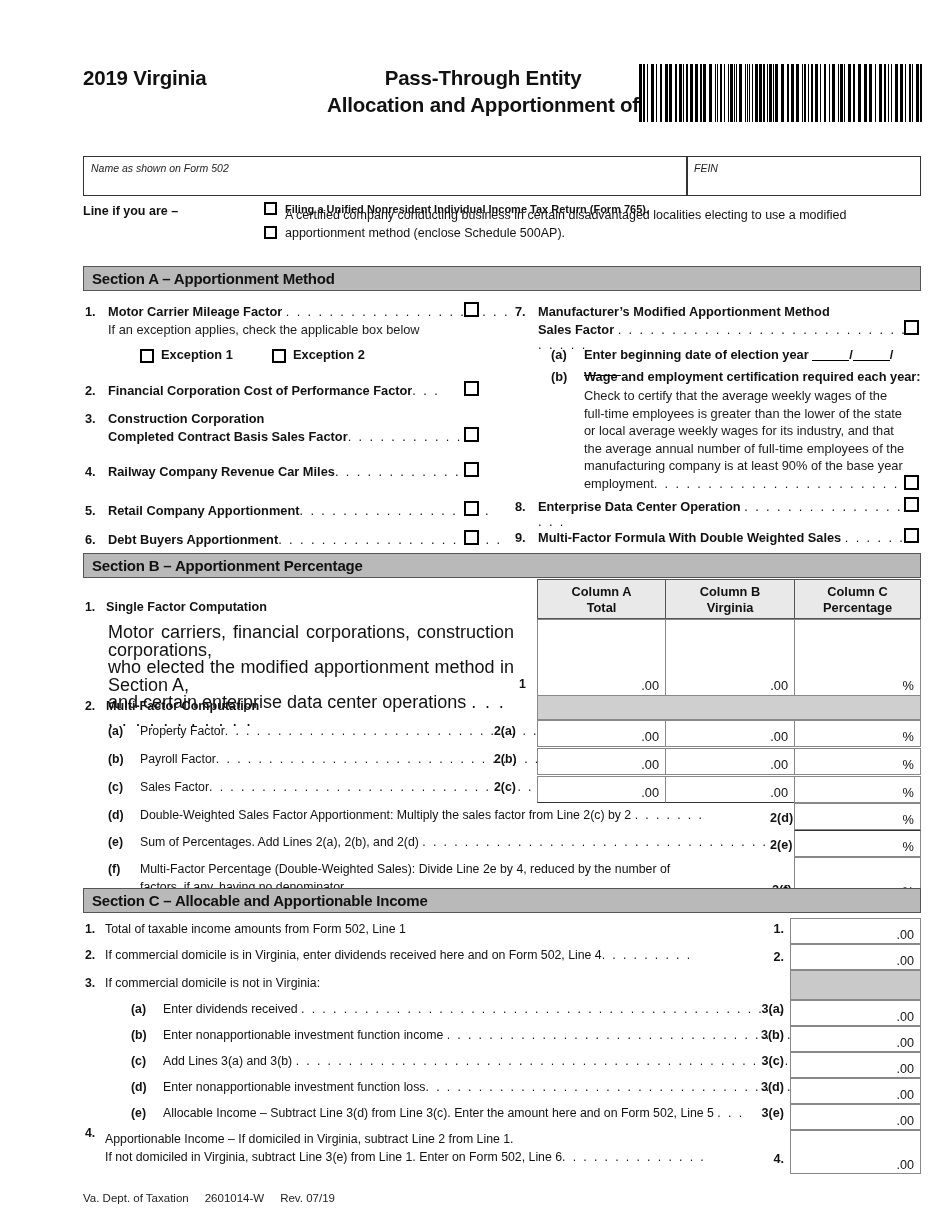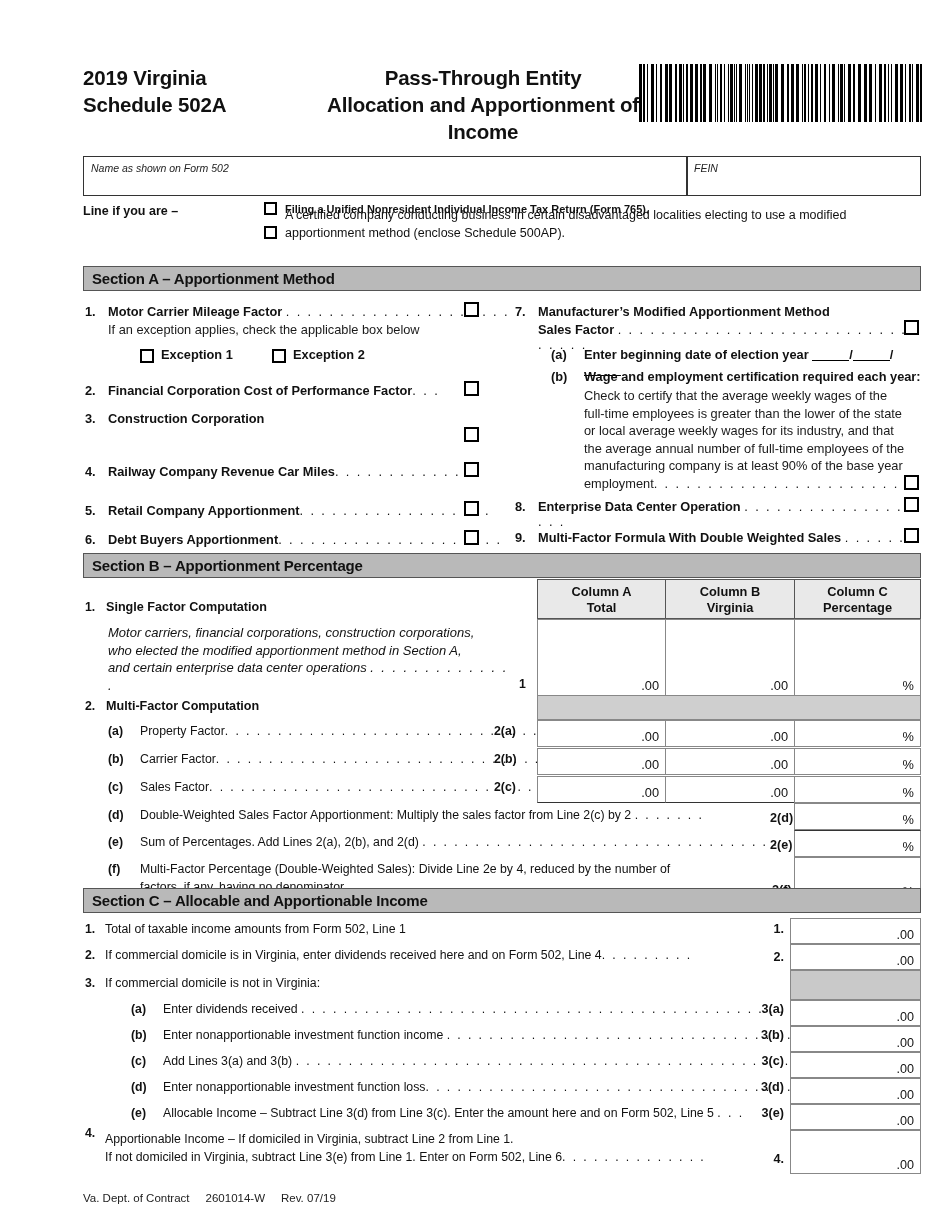--- a/index.html
+++ b/index.html
@@ -51,21 +51,21 @@
   .bline{display:inline-block;border-bottom:1.6px solid #000;height:12px;vertical-align:-2px;}
 
   
   .secB{position:absolute;left:55px;top:563px;width:840px;font-size:12.3px;}
   .colhead{position:absolute;top:0;height:40px;background:#e9e9e9;border:1.4px solid #555;box-sizing:border-box;text-align:center;font-weight:bold;font-size:12.8px;padding-top:4px;line-height:15.5px;}
   .cell{position:absolute;box-sizing:border-box;background:#fff;border:1.2px solid #888;text-align:right;}
   .cell .v{position:absolute;right:6px;bottom:2px;font-size:12.8px;}
   .shade{position:absolute;background:#cfcfcf;border:1.2px solid #888;box-sizing:border-box;}
   .bLeft{position:absolute;left:0;}
   .lineno{position:absolute;font-weight:bold;font-size:12.3px;}
-  .bpara{position:absolute;left:25px;width:406px;font-size:13px;line-height:17.6px;text-align:justify;font-style:italic;}
+  .bpara{position:absolute;left:25px;width:406px;font-size:18px;line-height:17.6px;text-align:justify;}
 
   
   .secC{position:absolute;left:55px;top:898px;width:840px;font-size:12.3px;}
   .cnum{position:absolute;font-weight:bold;}
   .ctxt{position:absolute;}
   .cLab{position:absolute;font-weight:bold;text-align:right;font-size:12.6px;}
   .ccell{position:absolute;left:707px;width:131px;box-sizing:border-box;border:1.2px solid #888;background:#fff;}
   .ccell .v{position:absolute;right:6px;bottom:1px;font-size:12.6px;}
   .cshade{position:absolute;left:707px;width:131px;background:#c9c9c9;border:1.2px solid #888;box-sizing:border-box;}
 
@@ -74,26 +74,24 @@
   .footer span{margin-right:16px;}
 </style>
 </head>
 <body>
 
 <div class="page">
 
   <div class="hdr">
     <div class="hdr-left">
       <div>2019 Virginia</div>
-      <div>Schedule 502A</div>
     </div>
     <div class="hdr-mid">
       <div>Pass-Through Entity</div>
       <div>Allocation and Apportionment of</div>
-      <div>Income</div>
     </div>
   </div>
   <div class="barcode" id="barcode">
       <i style="left: 0px; width: 3px;"></i>
       <i style="left: 4px; width: 2px;"></i>
       <i style="left: 8px; width: 1px;"></i>
       <i style="left: 12px; width: 3px;"></i>
       <i style="left: 17px; width: 1px;"></i>
       <i style="left: 21px; width: 2px;"></i>
       <i style="left: 26px; width: 3px;"></i>
@@ -194,20 +192,21 @@
     <div class="excLab" style="left:78px;top:48px;">Exception 1</div>
     <div class="excBox" style="left:189px;top:50px;"></div>
     <div class="excLab" style="left:210px;top:48px;">Exception 2</div>
 
     <div class="aNum" style="left:2px;top:84px;">2.</div>
     <div class="aTxt" style="left:25px;top:84px;"><span>Financial Corporation Cost of Performance Factor</span><span class="dots">. . .</span></div>
     <div class="abox" style="left:381px;top:82px;"></div>
 
     <div class="aNum" style="left:2px;top:112px;">3.</div>
     <div class="aTxt" style="left:25px;top:112px;">Construction Corporation</div>
+    <div class="aTxt" style="left:25px;top:130px;"><span>Completed Contract Basis Sales Factor</span><span class="dots">. . . . . . . . . . .</span></div>
     <div class="abox" style="left:381px;top:128px;"></div>
 
     <div class="aNum" style="left:2px;top:165px;">4.</div>
     <div class="aTxt" style="left:25px;top:165px;"><span>Railway Company Revenue Car Miles</span><span class="dots">. . . . . . . . . . . . .</span></div>
     <div class="abox" style="left:381px;top:163px;"></div>
 
     <div class="aNum" style="left:2px;top:204px;">5.</div>
     <div class="aTxt" style="left:25px;top:204px;"><span>Retail Company Apportionment</span><span class="dots">. . . . . . . . . . . . . . . . . .</span></div>
     <div class="abox" style="left:381px;top:202px;"></div>
 
@@ -296,21 +295,21 @@
         <span class="v">.00</span>
       </div>
     <div class="cell" style="left:582px;top:141px;width:130px;height:27px;">
         <span class="v">.00</span>
       </div>
     <div class="cell" style="left:711px;top:141px;width:127px;height:27px;">
         <span class="v">%</span>
       </div>
 
     <div class="bLeft" style="left:25px;top:173px;font-weight:bold;">(b)</div>
-    <div class="bLeft" style="left:57px;top:173px;"><span>Carrier Factor</span><span class="dots">. . . . . . . . . . . . . . . . . . . . . . . . . . . . . . .</span></div>
+    <div class="bLeft" style="left:57px;top:173px;"><span>Payroll Factor</span><span class="dots">. . . . . . . . . . . . . . . . . . . . . . . . . . . . . . .</span></div>
     <div class="lineno" style="left:411px;top:173px;">2(b)</div>
     <div class="cell" style="left:454px;top:169px;width:129px;height:27px;">
         <span class="v">.00</span>
       </div>
     <div class="cell" style="left:582px;top:169px;width:130px;height:27px;">
         <span class="v">.00</span>
       </div>
     <div class="cell" style="left:711px;top:169px;width:127px;height:27px;">
         <span class="v">%</span>
       </div>
@@ -413,16 +412,16 @@
     <div class="cnum" style="left:2px;top:212px;">4.</div>
     <div class="ctxt" style="left:22px;top:218px;">Apportionable Income – If domiciled in Virginia, subtract Line 2 from Line 1.</div>
     <div class="ctxt" style="left:22px;top:236px;"><span>If not domiciled in Virginia, subtract Line 3(e) from Line 1. Enter on Form 502, Line 6</span><span class="dots">. . . . . . . . . . . . . .</span></div>
     <div class="cLab" style="left:655px;top:238px;width:46px;">4.</div>
     <div class="ccell" style="top:216px;height:44px;">
         <span class="v">.00</span>
       </div>
   </div>
 
   <div class="footer">
-    <span>Va. Dept. of Contract</span><span>2601014-W</span><span>Rev. 07/19</span>
+    <span>Va. Dept. of Taxation</span><span>2601014-W</span><span>Rev. 07/19</span>
   </div>
 
 </div>
 
 </body></html>

